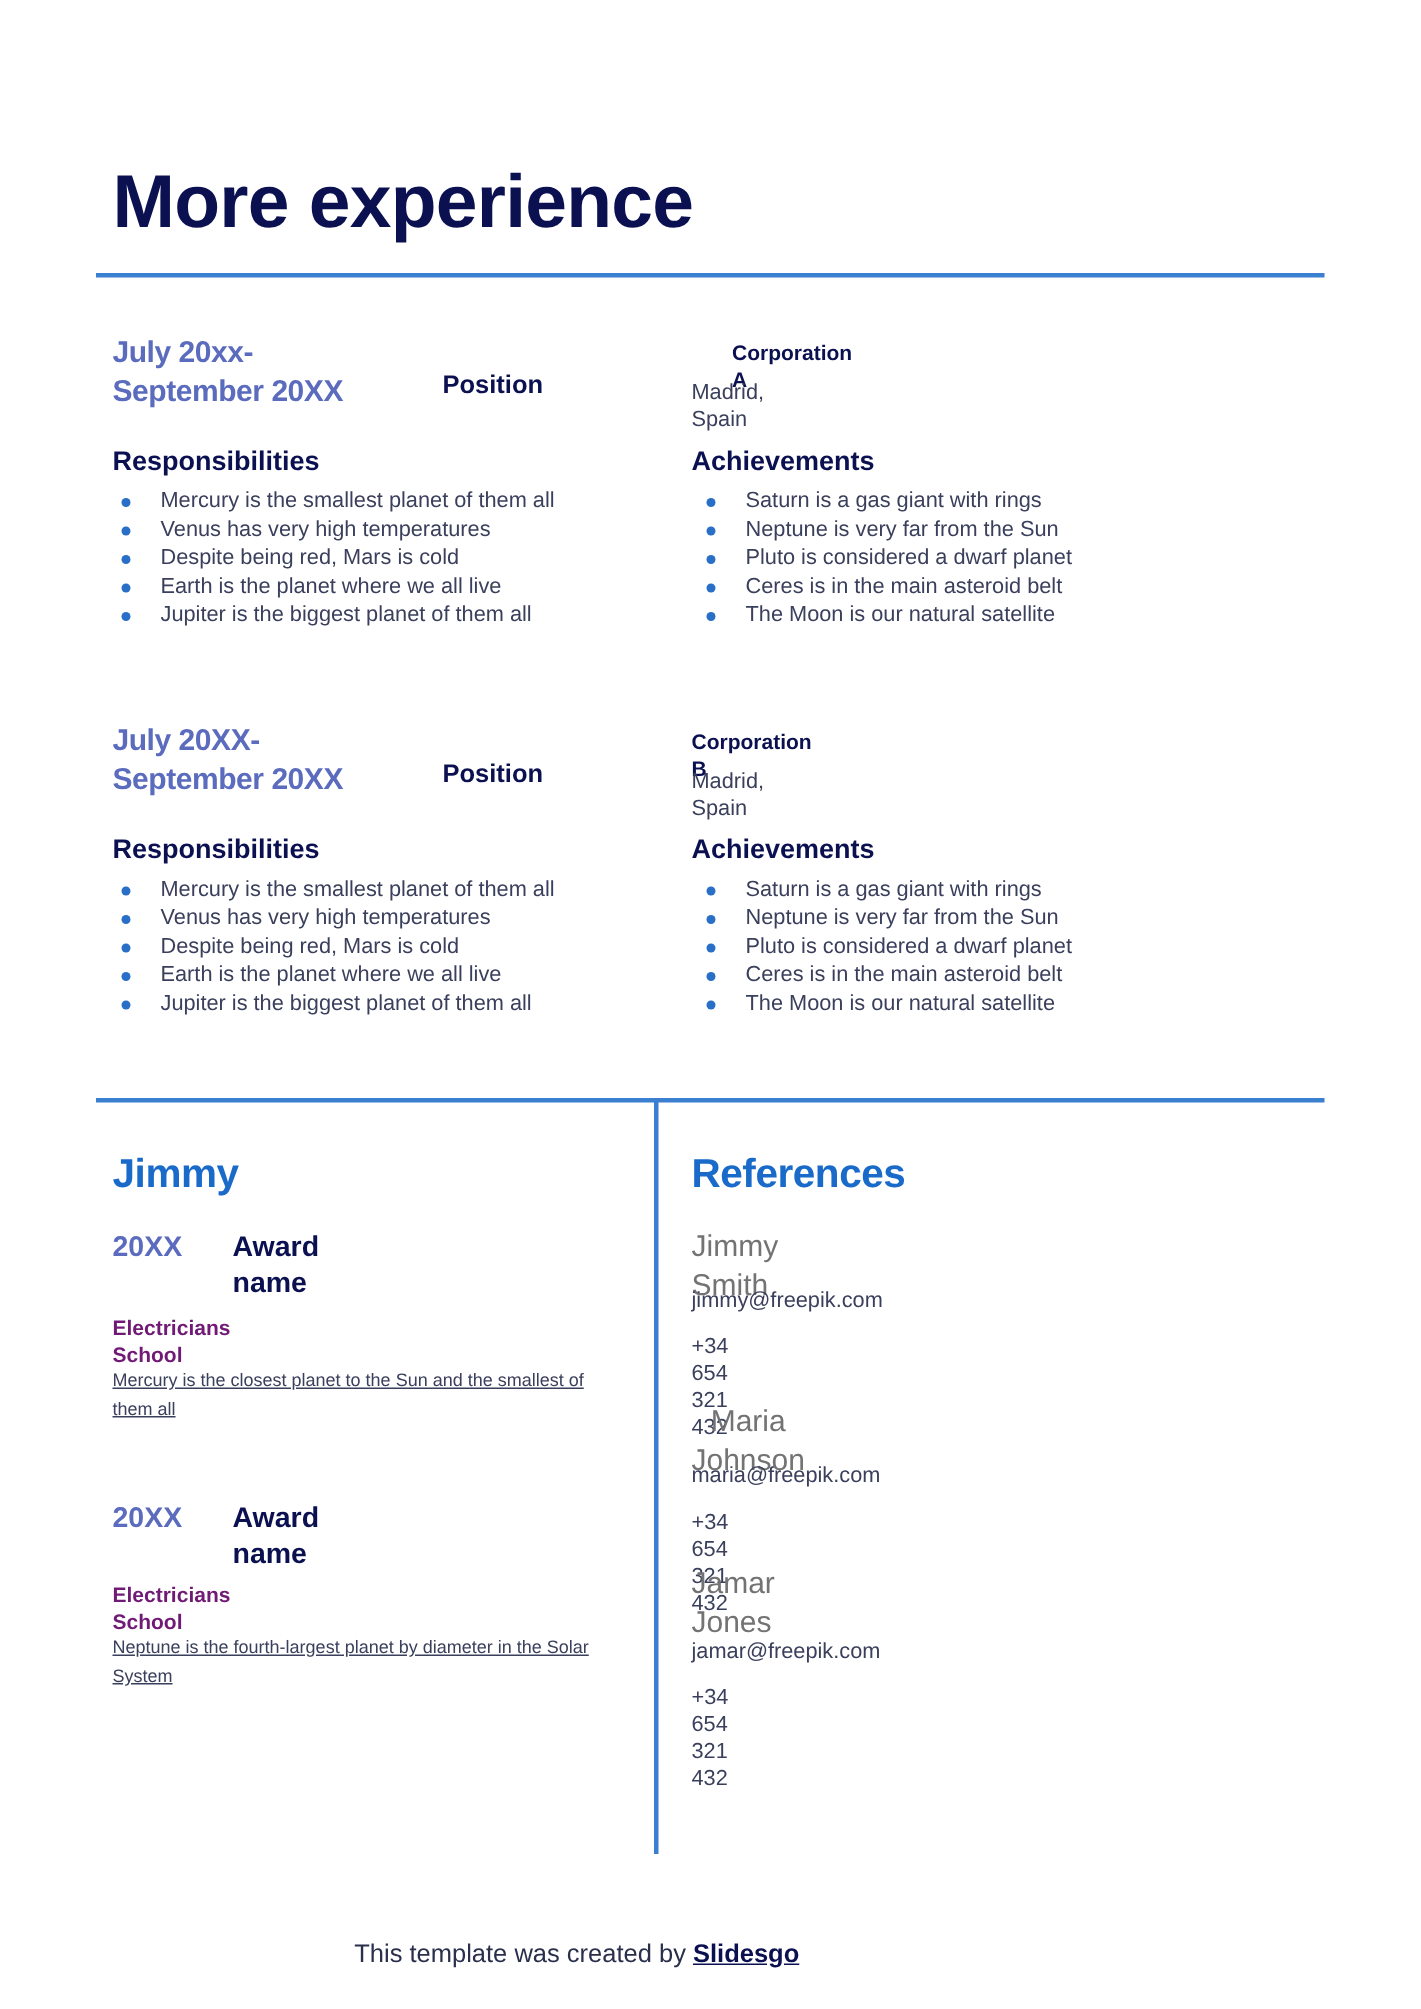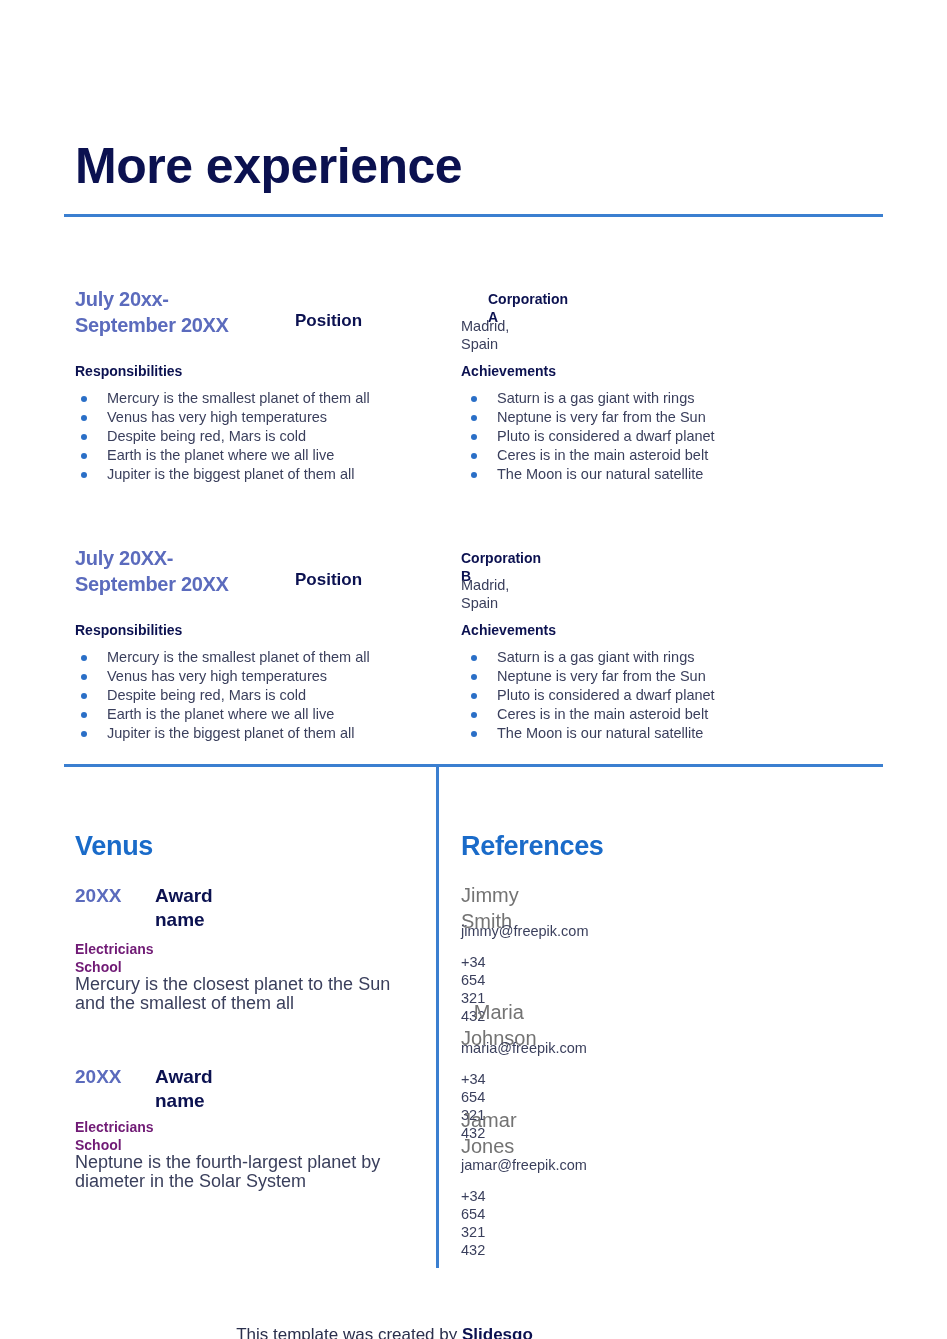--- a/index.html
+++ b/index.html
@@ -1,38 +1,38 @@
 <!DOCTYPE html>
 <html><head>
   <meta charset="utf-8">
   <style>
     * { margin: 0; padding: 0; box-sizing: border-box; }
     html, body { width: 947px; height: 1339px; background: #ffffff; }
     body { position: relative; font-family: "Liberation Sans", sans-serif; color: #0b1150; overflow: hidden; }
-    .abs { position: absolute; margin-top: 32px; }
+    .abs { position: absolute; }
 
     .title { left: 75px; top: 104px; font-size: 50px; font-weight: bold; color: #0b1150; letter-spacing: -0.5px; line-height: 60px; }
     .hline { height: 3px; background: #3b7fd0; }
     .vline { width: 3px; background: #3b7fd0; }
 
     .date { font-size: 20px; font-weight: bold; color: #5b6bbd; line-height: 26px; letter-spacing: -0.3px; }
     .position { font-size: 17px; font-weight: bold; color: #0b1150; line-height: 22px; }
     .corp { font-size: 14px; font-weight: bold; color: #0b1150; line-height: 18px; }
     .loc { font-size: 14.5px; color: #3a3f5c; line-height: 18px; }
-    .subhead { font-size: 14px; font-weight: bold; color: #0b1150; line-height: 18px; }
+    .subhead { font-size: 18px; font-weight: bold; color: #0b1150; line-height: 18px; }
 
     ul.blist { list-style: none; }
     ul.blist li { position: relative; padding-left: 32px; font-size: 14.5px; color: #3a3f5c; line-height: 19px; height: 19px; white-space: nowrap; }
     ul.blist li .dot { position: absolute; left: 6px; top: 7px; width: 6px; height: 6px; border-radius: 50%; background: #2a6fc7; }
 
     .section-title { font-size: 27px; font-weight: bold; color: #1a6bc9; line-height: 34px; letter-spacing: -0.3px; }
     .award-year { font-size: 19px; font-weight: bold; color: #5b6bbd; line-height: 24px; }
     .award-name { font-size: 19px; font-weight: bold; color: #0b1150; line-height: 24px; }
     .award-school { font-size: 14px; font-weight: bold; color: #701a75; line-height: 18px; }
-    .award-desc { font-size: 18px; color: #3a3f5c; line-height: 19px; width: 340px; }
+    .award-desc { font-size: 12px; color: #3a3f5c; line-height: 19px; width: 340px; text-decoration: underline; }
 
     .ref-name { font-size: 20px; color: #737373; line-height: 26px; }
     .ref-line { font-size: 14.5px; color: #3a3f5c; line-height: 18px; }
 
     .footer { left: 0; width: 769px; top: 1292px; text-align: center; font-size: 17px; color: #2a2f4c; line-height: 22px; }
     .footer a { color: #0b1150; font-weight: bold; text-decoration: underline; }
   </style>
 </head>
 <body>
 
@@ -92,21 +92,21 @@
     <li><span class="dot"></span><span>Pluto is considered a dwarf planet</span></li>
     <li><span class="dot"></span><span>Ceres is in the main asteroid belt</span></li>
     <li><span class="dot"></span><span>The Moon is our natural satellite</span></li>
   </ul>
 </div>
 
 <div class="abs hline" style="left:64px; top:732px; width:819px;"></div>
 <div class="abs vline" style="left:436px; top:732px; height:504px;"></div>
 
 <div class="abs" style="left:0; top:0;">
-  <h2 class="abs section-title" style="left:75px; top:765px;">Venus</h2>
+  <h2 class="abs section-title" style="left:75px; top:765px;">Jimmy</h2>
 
   <div class="abs award-year" style="left:75px; top:820px;">20XX</div>
   <div class="abs award-name" style="left:155px; top:820px;">Award name</div>
   <div class="abs award-school" style="left:75px; top:876px;">Electricians School</div>
   <div class="abs award-desc" style="left:75px; top:911px;">Mercury is the closest planet to the Sun and the smallest of them all</div>
 
   <div class="abs award-year" style="left:75px; top:1001px;">20XX</div>
   <div class="abs award-name" style="left:155px; top:1001px;">Award name</div>
   <div class="abs award-school" style="left:75px; top:1054px;">Electricians School</div>
   <div class="abs award-desc" style="left:75px; top:1089px;">Neptune is the fourth-largest planet by diameter in the Solar System</div>

